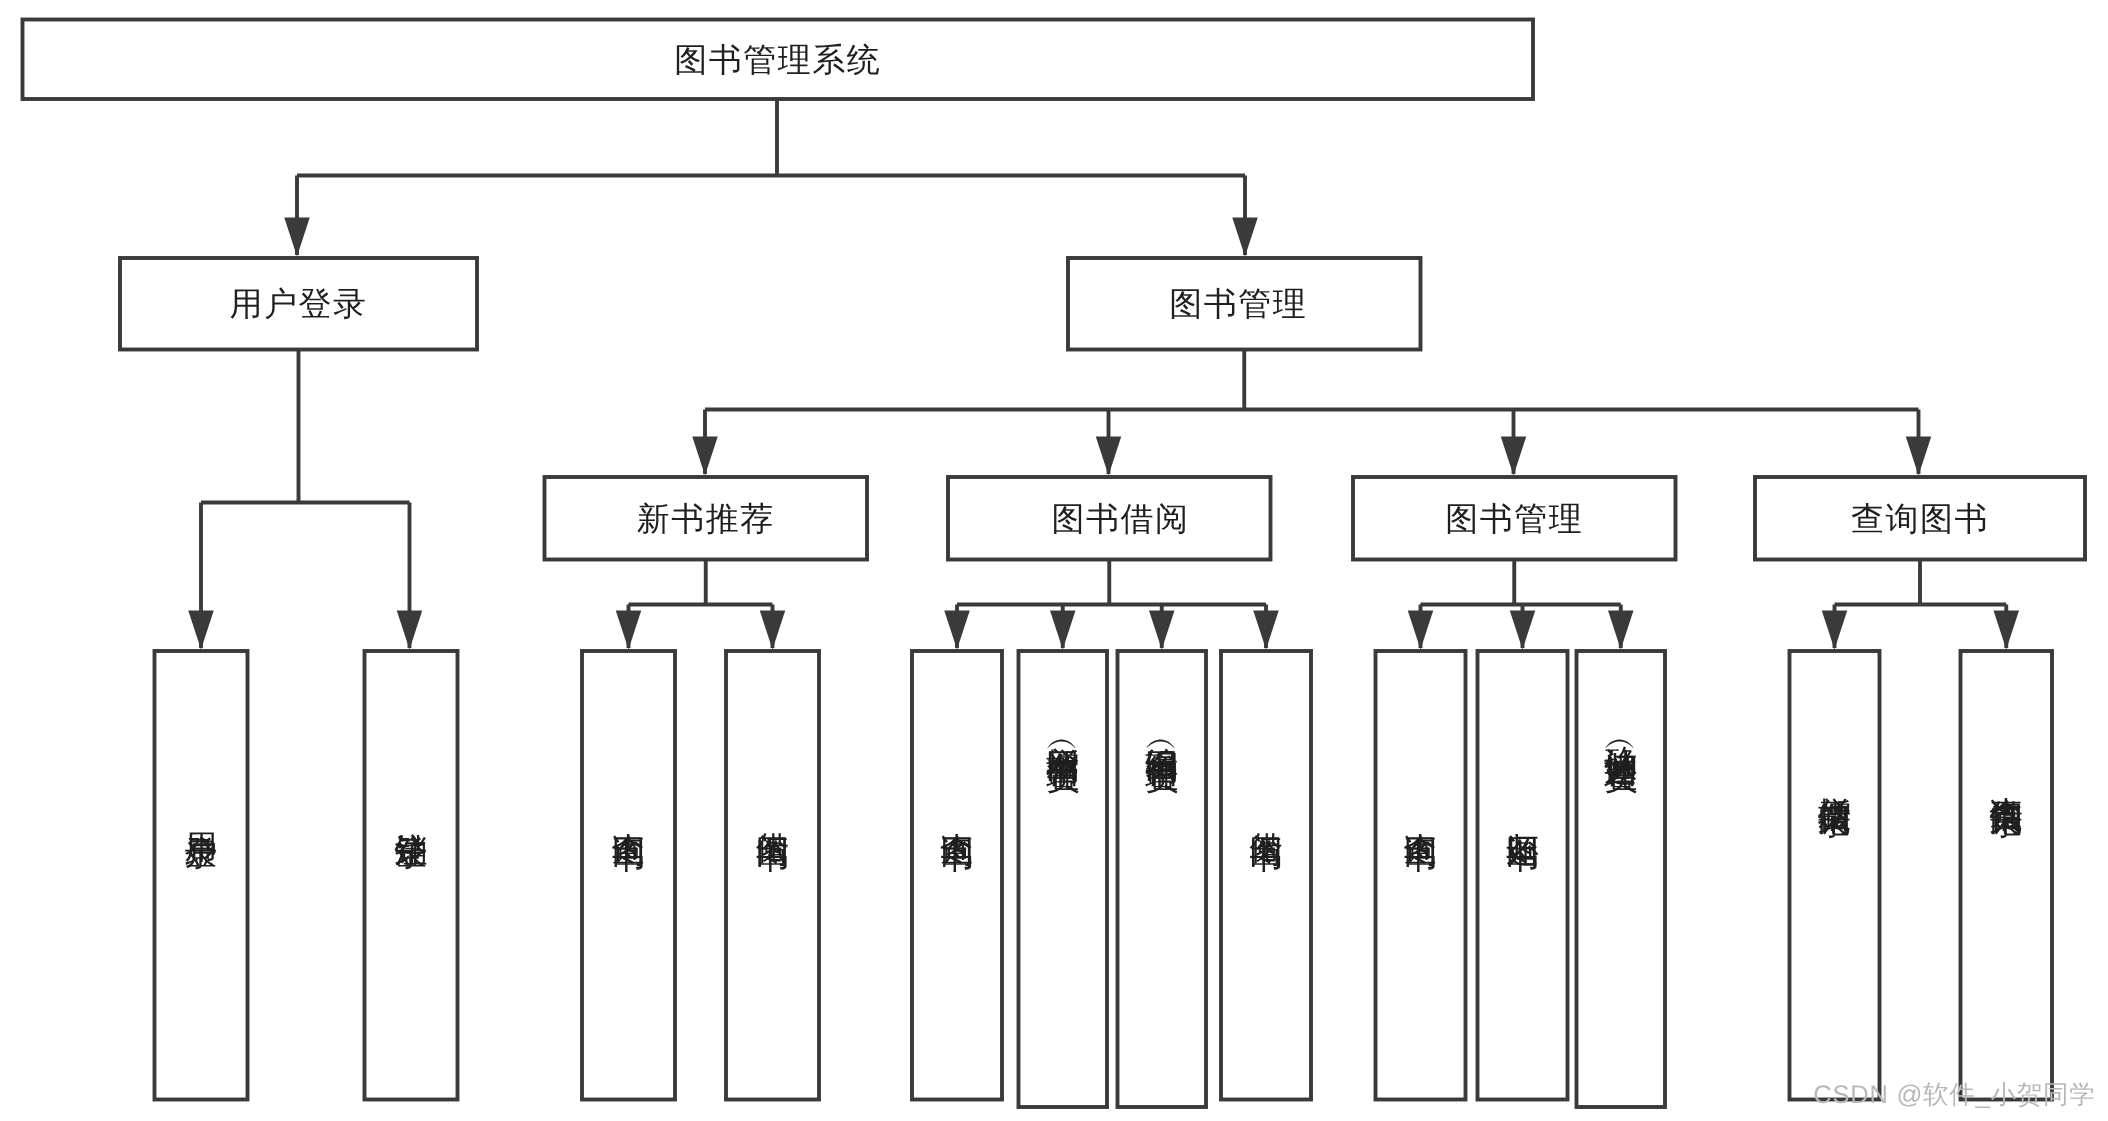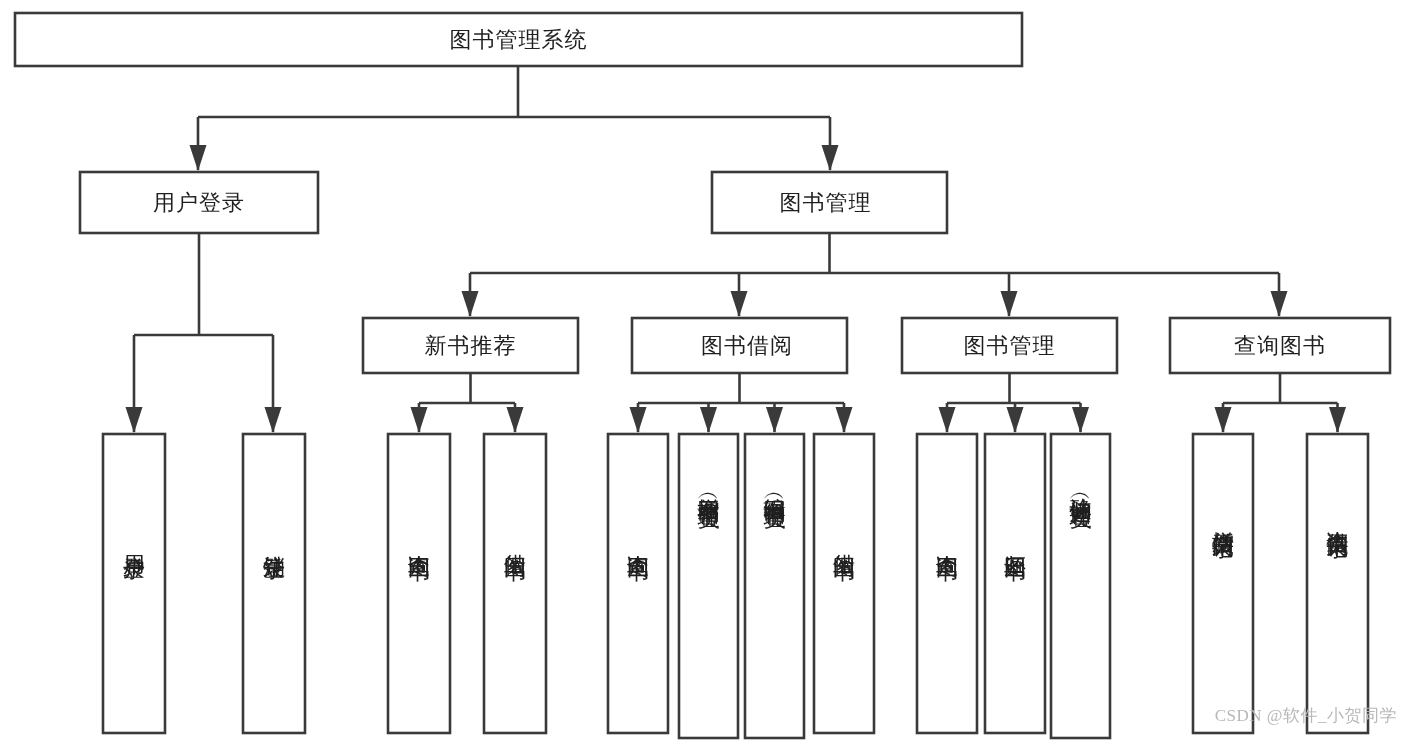--- a/index.html
+++ b/index.html
@@ -66,22 +66,22 @@
   .h-label-text {
     font-family: "Liberation Sans", "DejaVu Sans", sans-serif;
     font-size: 22px;
     color: #1f1f1f;
     letter-spacing: 1px;
     white-space: nowrap;
   }
   .watermark {
     position: absolute;
     right: 8px;
-    bottom: 20px;
-    font-family: Liberation Serif, serif;
+    bottom: 6px;
+    font-family: Liberation Sans, sans-serif;
     font-size: 17px;
     color: #b8b8b8;
     letter-spacing: 0.5px;
     white-space: nowrap;
   }
 </style>
 </head>
 <body>
 
 <div id="diagram-root">

